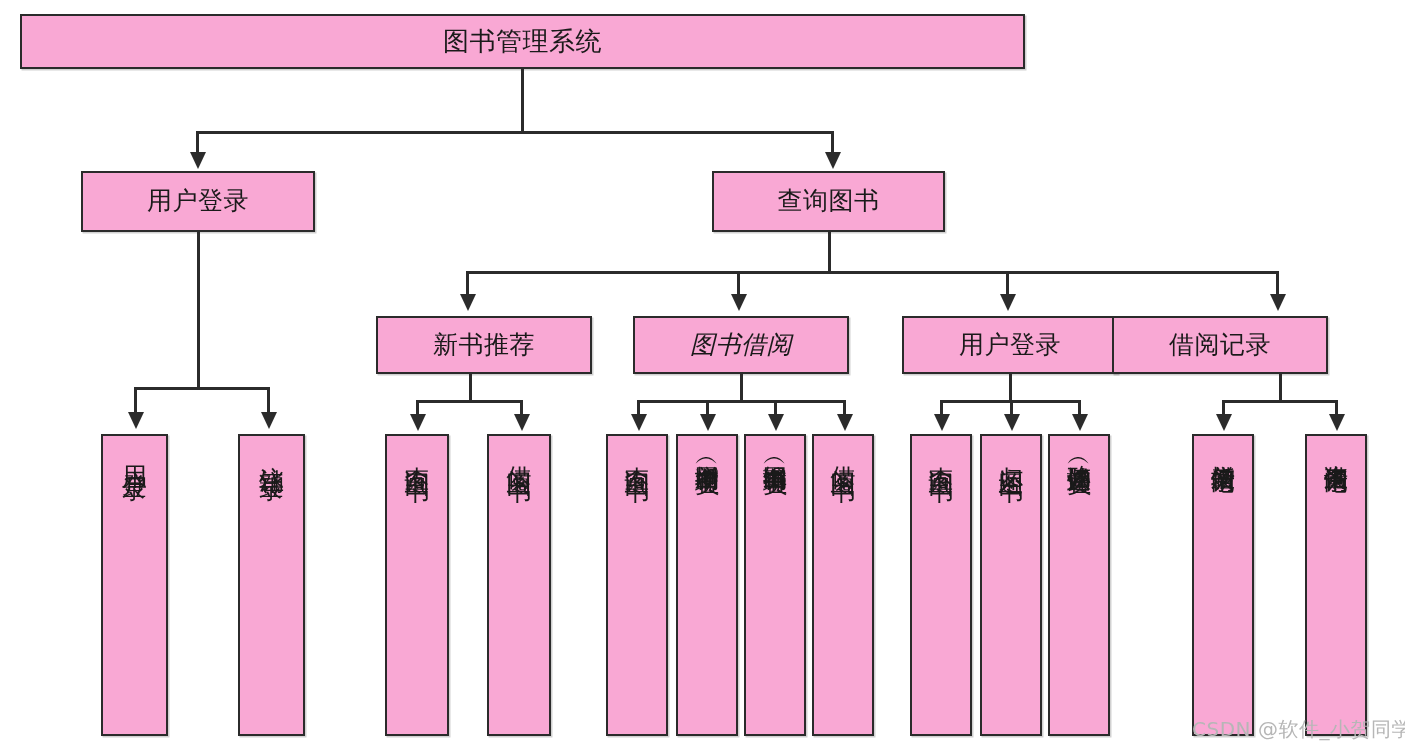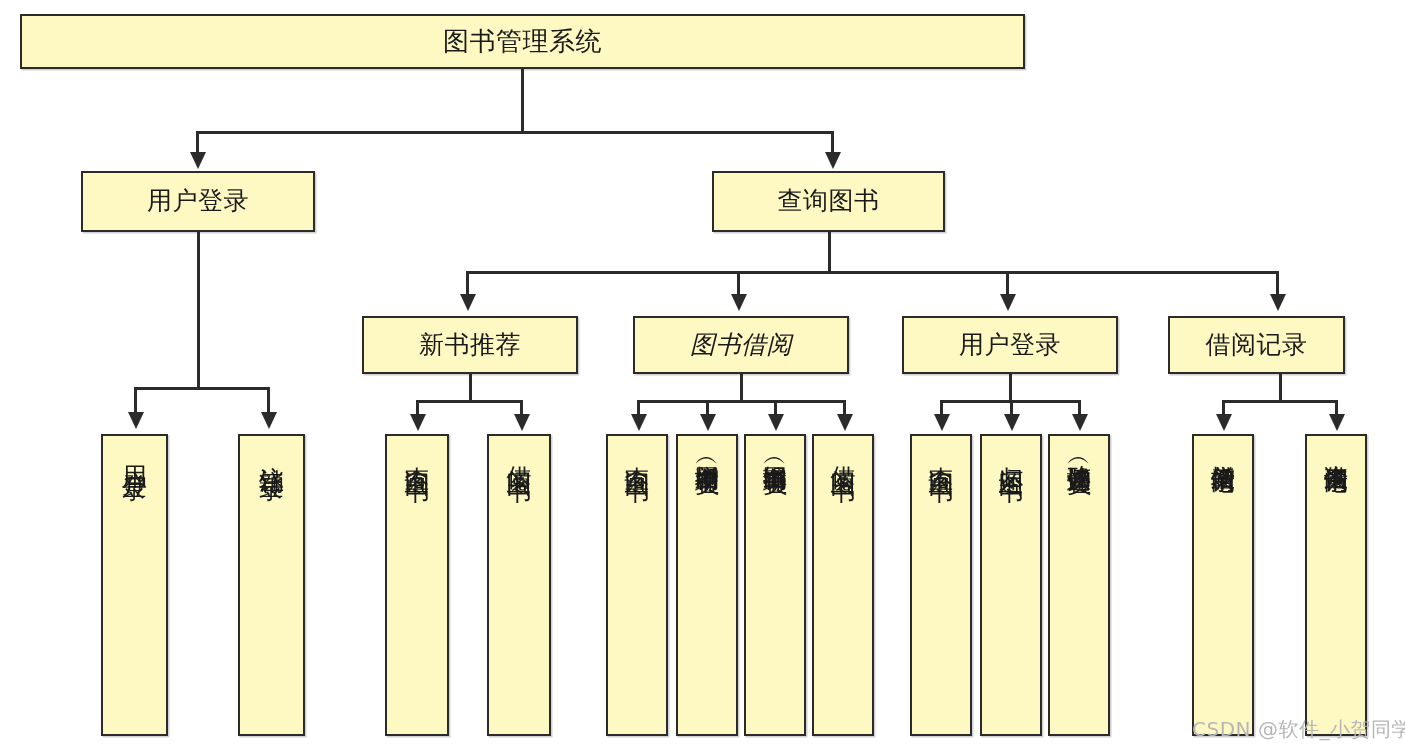--- a/index.html
+++ b/index.html
@@ -13,21 +13,21 @@
   #canvas {
     position: relative;
     width: 1405px;
     height: 747px;
     background: #ffffff;
     overflow: hidden;
   }
   .node {
     position: absolute;
     box-sizing: border-box;
-    background: #fef9c3;
+    background: #f9a8d4;
     border: 2.5px solid #2b2b2b;
     display: flex;
     align-items: center;
     justify-content: center;
     color: #1a1a1a;
     box-shadow: 1.5px 1.5px 0 rgba(0,0,0,0.18);
   }
   .node-label {
     display: block;
     text-align: center;
@@ -124,30 +124,30 @@
   <div class="hline" style="left:466px; top:271px; width:812px;"></div>
   <div class="vline" style="left:466px; top:271px; height:25px;"></div>
   <div class="arrow" style="left:460px; top:294px;"></div>
   <div class="vline" style="left:737px; top:271px; height:25px;"></div>
   <div class="arrow" style="left:731px; top:294px;"></div>
   <div class="vline" style="left:1006px; top:271px; height:25px;"></div>
   <div class="arrow" style="left:1000px; top:294px;"></div>
   <div class="vline" style="left:1276px; top:271px; height:25px;"></div>
   <div class="arrow" style="left:1270px; top:294px;"></div>
 
-  <div class="node horiz" style="left:362px; top:316px; width:216px; height:58px;">
+  <div class="node horiz" style="left:376px; top:316px; width:216px; height:58px;">
     <span class="node-label">新书推荐</span>
   </div>
   <div class="node horiz" style="left:633px; top:316px; width:216px; height:58px;font-style:italic;">
     <span class="node-label">图书借阅</span>
   </div>
   <div class="node horiz" style="left:902px; top:316px; width:216px; height:58px;">
     <span class="node-label">用户登录</span>
   </div>
-  <div class="node horiz" style="left:1168px; top:316px; width:177px; height:58px;">
+  <div class="node horiz" style="left:1112px; top:316px; width:216px; height:58px;">
     <span class="node-label">借阅记录</span>
   </div>
 
   <div class="vline" style="left:469px; top:374px; height:27px;"></div>
   <div class="hline" style="left:416px; top:400px; width:107px;"></div>
   <div class="vline" style="left:416px; top:400px; height:16px;"></div>
   <div class="arrow" style="left:410px; top:414px;"></div>
   <div class="vline" style="left:520px; top:400px; height:16px;"></div>
   <div class="arrow" style="left:514px; top:414px;"></div>
 

